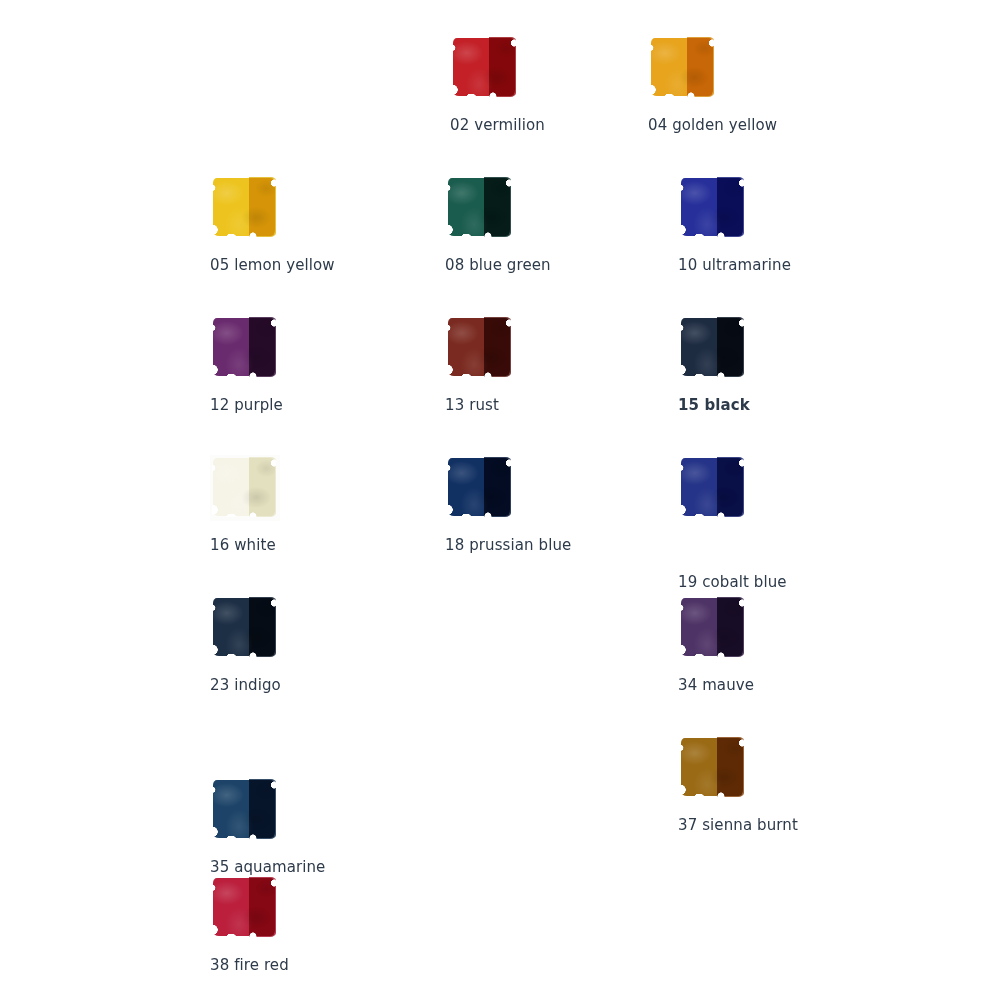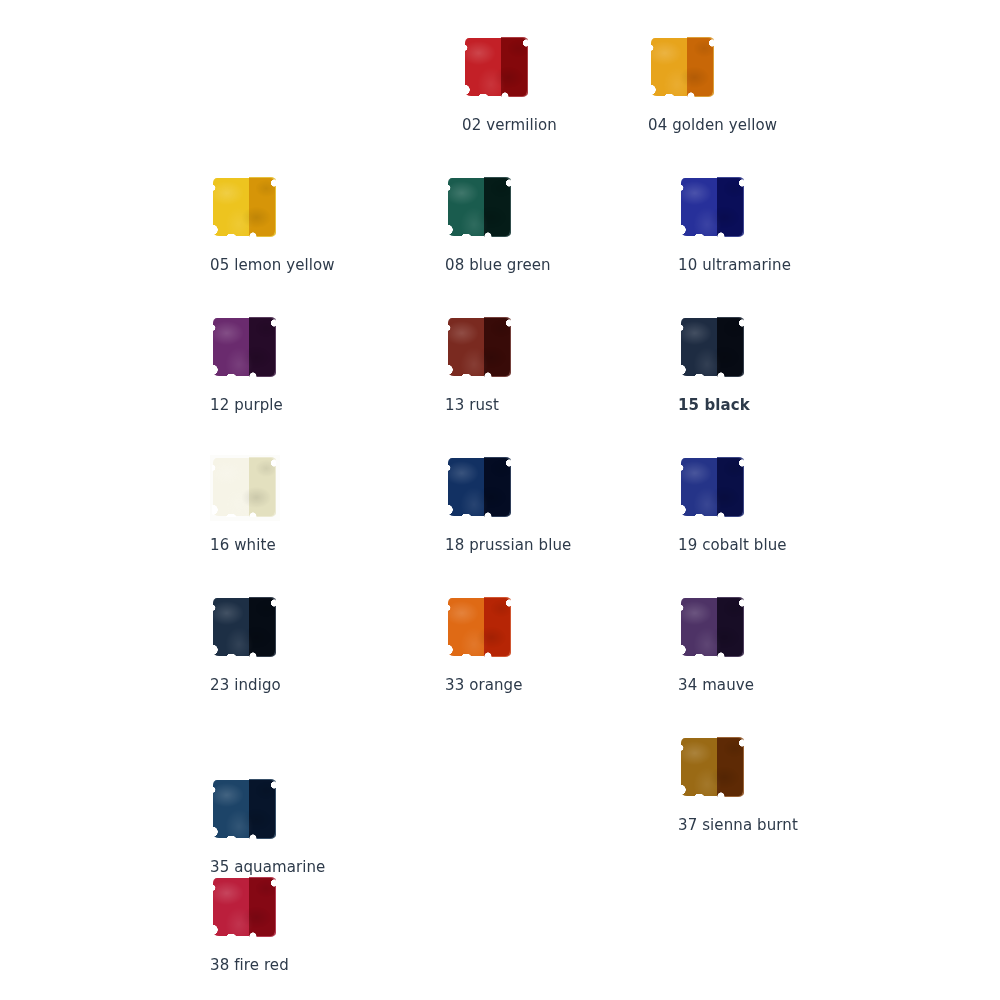--- a/index.html
+++ b/index.html
@@ -115,21 +115,21 @@
     line-height: 19px;
     color: #2d3a4a;
     white-space: nowrap;
     letter-spacing: .1px;
   }
 </style>
 </head>
 <body style="background: rgb(255, 255, 255);">
 
 <div id="swatch-grid">
-    <div class="swatch-cell" style="left: 462px; top: 10px;">
+    <div class="swatch-cell" style="left: 450px; top: 10px;">
       <div class="chip-wrap">
         <div class="chip">
           <div class="wash" style="background: rgb(195, 32, 39);"></div>
           <div class="band" style="background: rgb(157, 26, 32);"></div>
           <div class="mottle"></div>
           <div class="edge"></div>
         </div>
       </div>
       <div class="chip-label" style="color: rgb(45, 58, 74);">02 vermilion</div>
     </div>
@@ -235,44 +235,33 @@
     </div>
     <div class="swatch-cell" style="left: 678px; top: 430px;">
       <div class="chip-wrap">
         <div class="chip">
           <div class="wash" style="background: rgb(37, 52, 136);"></div>
           <div class="band" style="background: rgb(27, 38, 112);"></div>
           <div class="mottle"></div>
           <div class="edge"></div>
         </div>
       </div>
-      <div class="chip-label" style="color: rgb(45, 58, 74);">19 cobalt blue</div>
+      <div class="chip-label" style="color: rgb(45, 58, 74); margin-top: 37px;">19 cobalt blue</div>
     </div>
     <div class="swatch-cell" style="left: 210px; top: 570px;">
       <div class="chip-wrap">
         <div class="chip">
           <div class="wash" style="background: rgb(29, 47, 69);"></div>
           <div class="band" style="background: rgb(16, 28, 44);"></div>
           <div class="mottle"></div>
           <div class="edge"></div>
         </div>
       </div>
       <div class="chip-label" style="color: rgb(45, 58, 74);">23 indigo</div>
     </div>
-    <div class="swatch-cell" style="left: 445px; top: 570px;">
-      <div class="chip-wrap">
-        <div class="chip">
-          <div class="wash" style="background: rgb(223, 106, 21);"></div>
-          <div class="band" style="background: rgb(200, 57, 15);"></div>
-          <div class="mottle"></div>
-          <div class="edge"></div>
-        </div>
-      </div>
-      <div class="chip-label" style="color: rgb(45, 58, 74);">33 orange</div>
-    </div>
     <div class="swatch-cell" style="left: 678px; top: 570px;">
       <div class="chip-wrap">
         <div class="chip">
           <div class="wash" style="background: rgb(78, 51, 102);"></div>
           <div class="band" style="background: rgb(46, 28, 64);"></div>
           <div class="mottle"></div>
           <div class="edge"></div>
         </div>
       </div>
       <div class="chip-label" style="color: rgb(45, 58, 74);">34 mauve</div>

